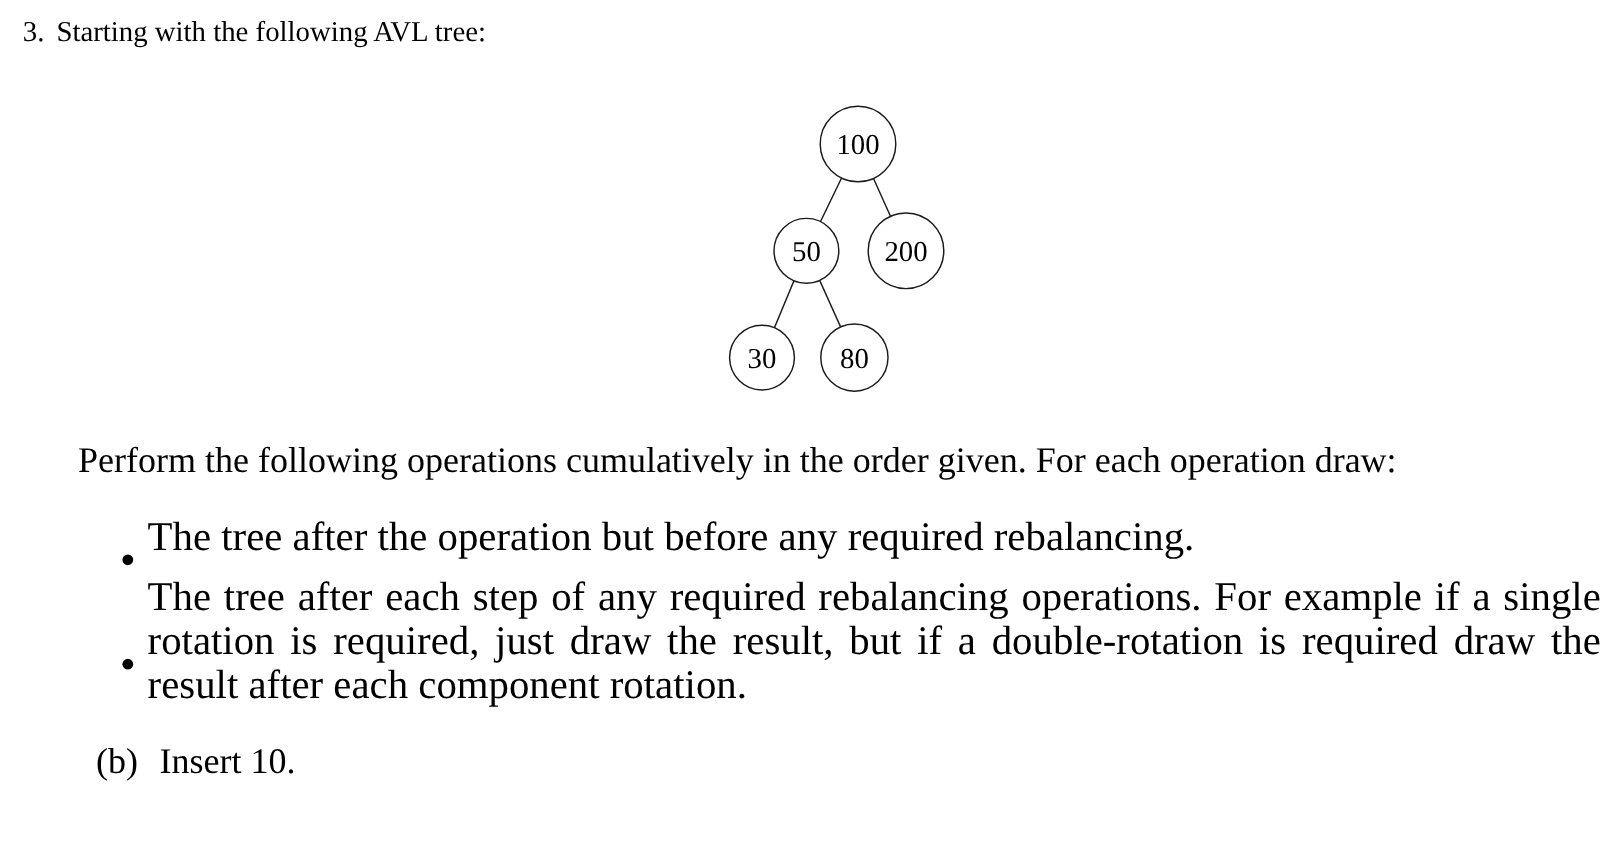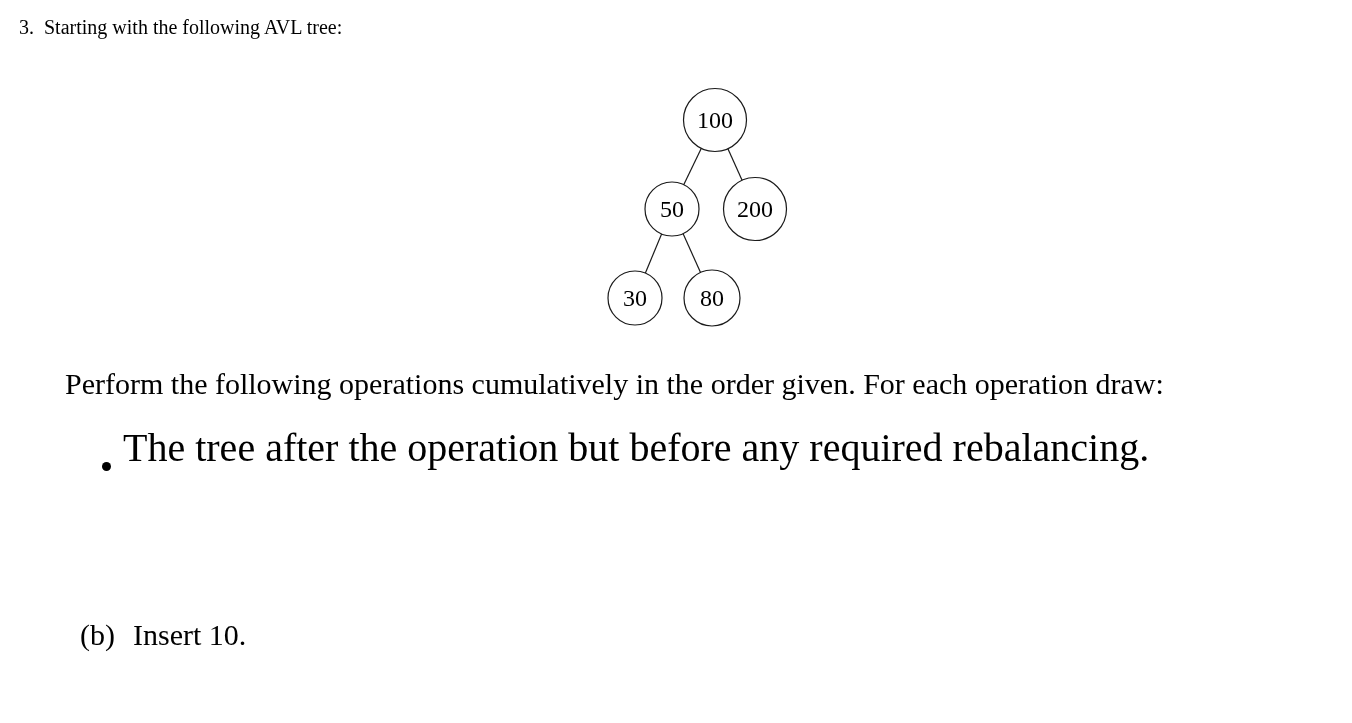--- a/index.html
+++ b/index.html
@@ -13,21 +13,21 @@
     height: 723px;
     overflow: hidden;
     font-family: "Liberation Serif", "DejaVu Serif", serif;
     color: #000000;
   }
   .abs { position: absolute; }
 
   .heading {
     left: 19px;
     top: 9px;
-    font-size: 20px;
+    font-size: 24px;
     line-height: 37px;
     white-space: nowrap;
   }
   .heading .num { margin-right: 10px; }
 
   #tree-svg {
     left: 0;
     top: 0;
     width: 1352px;
     height: 723px;
@@ -45,21 +45,21 @@
   }
 
   .bullets {
     left: 102px;
     top: 429px;
     width: 1232px;
   }
   .bullet-item {
     display: flex;
     align-items: center;
-    font-size: 40px;
+    font-size: 34px;
     line-height: 37px;
   }
   .bullet-item + .bullet-item { margin-top: 13px; }
   .bullet-dot {
     flex: none;
     width: 21px;
     position: relative;
   }
   .bullet-dot::before {
     content: "";
@@ -112,19 +112,23 @@
     <text x="712" y="306.4" text-anchor="middle" font-size="24" fill="#000000" class="node-label">80</text>
   </svg>
 
 <div class="abs para">Perform the following operations cumulatively in the order given. For each operation draw:</div>
 
 <div class="abs bullets">
   <div class="bullet-item">
     <span class="bullet-dot"></span>
     <span class="bullet-text">The tree after the operation but before any required rebalancing.</span>
   </div>
+  <div class="bullet-item">
+    <span class="bullet-dot"></span>
+    <span class="bullet-text">The tree after each step of any required rebalancing operations. For example if a single rotation is required, just draw the result, but if a double-rotation is required draw the result after each component rotation.</span>
+  </div>
 </div>
 
 <div class="abs ops">
   <div class="op-item">
     <span class="op-label">(b)</span><span>Insert 10.</span>
   </div>
 </div>
 
 </body></html>

